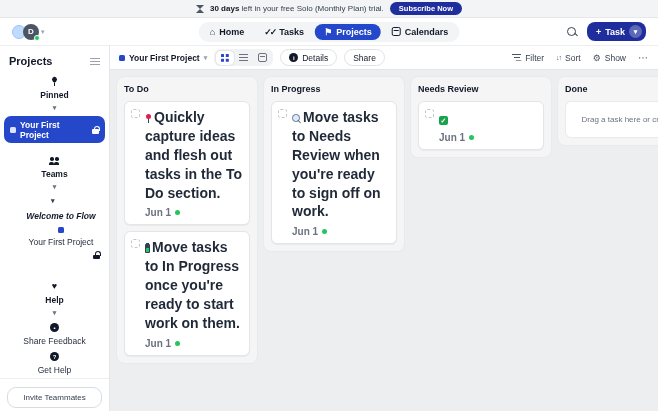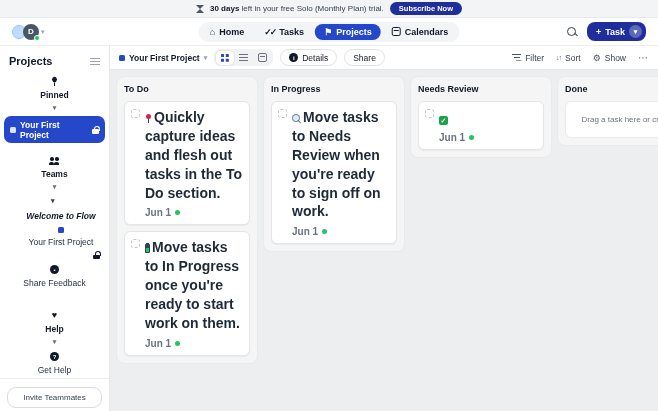--- a/index.html
+++ b/index.html
@@ -243,29 +243,29 @@
     <div class="sb-row sb-sec indent1">
       <span>Welcome to Flow</span>
     </div>
 
     <div class="sb-row indent2">
       <span class="sq"></span>
       <span>Your First Project</span>
       <span class="lock" style="color:#111827;"></span>
     </div>
 
-    <div class="sb-row">
-      <span class="dark-circle glyph" data-glyph="•"></span>
-      <span>Share Feedback</span>
-    </div>
-
     <div class="sb-row sb-sec" style="margin-top:16px;">
       <span class="heart glyph" data-glyph="♥"></span>
       <span>Help</span>
       <span class="chev glyph" data-glyph="▾"></span>
+    </div>
+
+    <div class="sb-row">
+      <span class="dark-circle glyph" data-glyph="•"></span>
+      <span>Share Feedback</span>
     </div>
 
     <div class="sb-row">
       <span class="dark-circle glyph" data-glyph="?"></span>
       <span>Get Help</span>
     </div>
 
     <div class="sb-bottom">
       <button class="invite-btn">Invite Teammates</button>
     </div>

